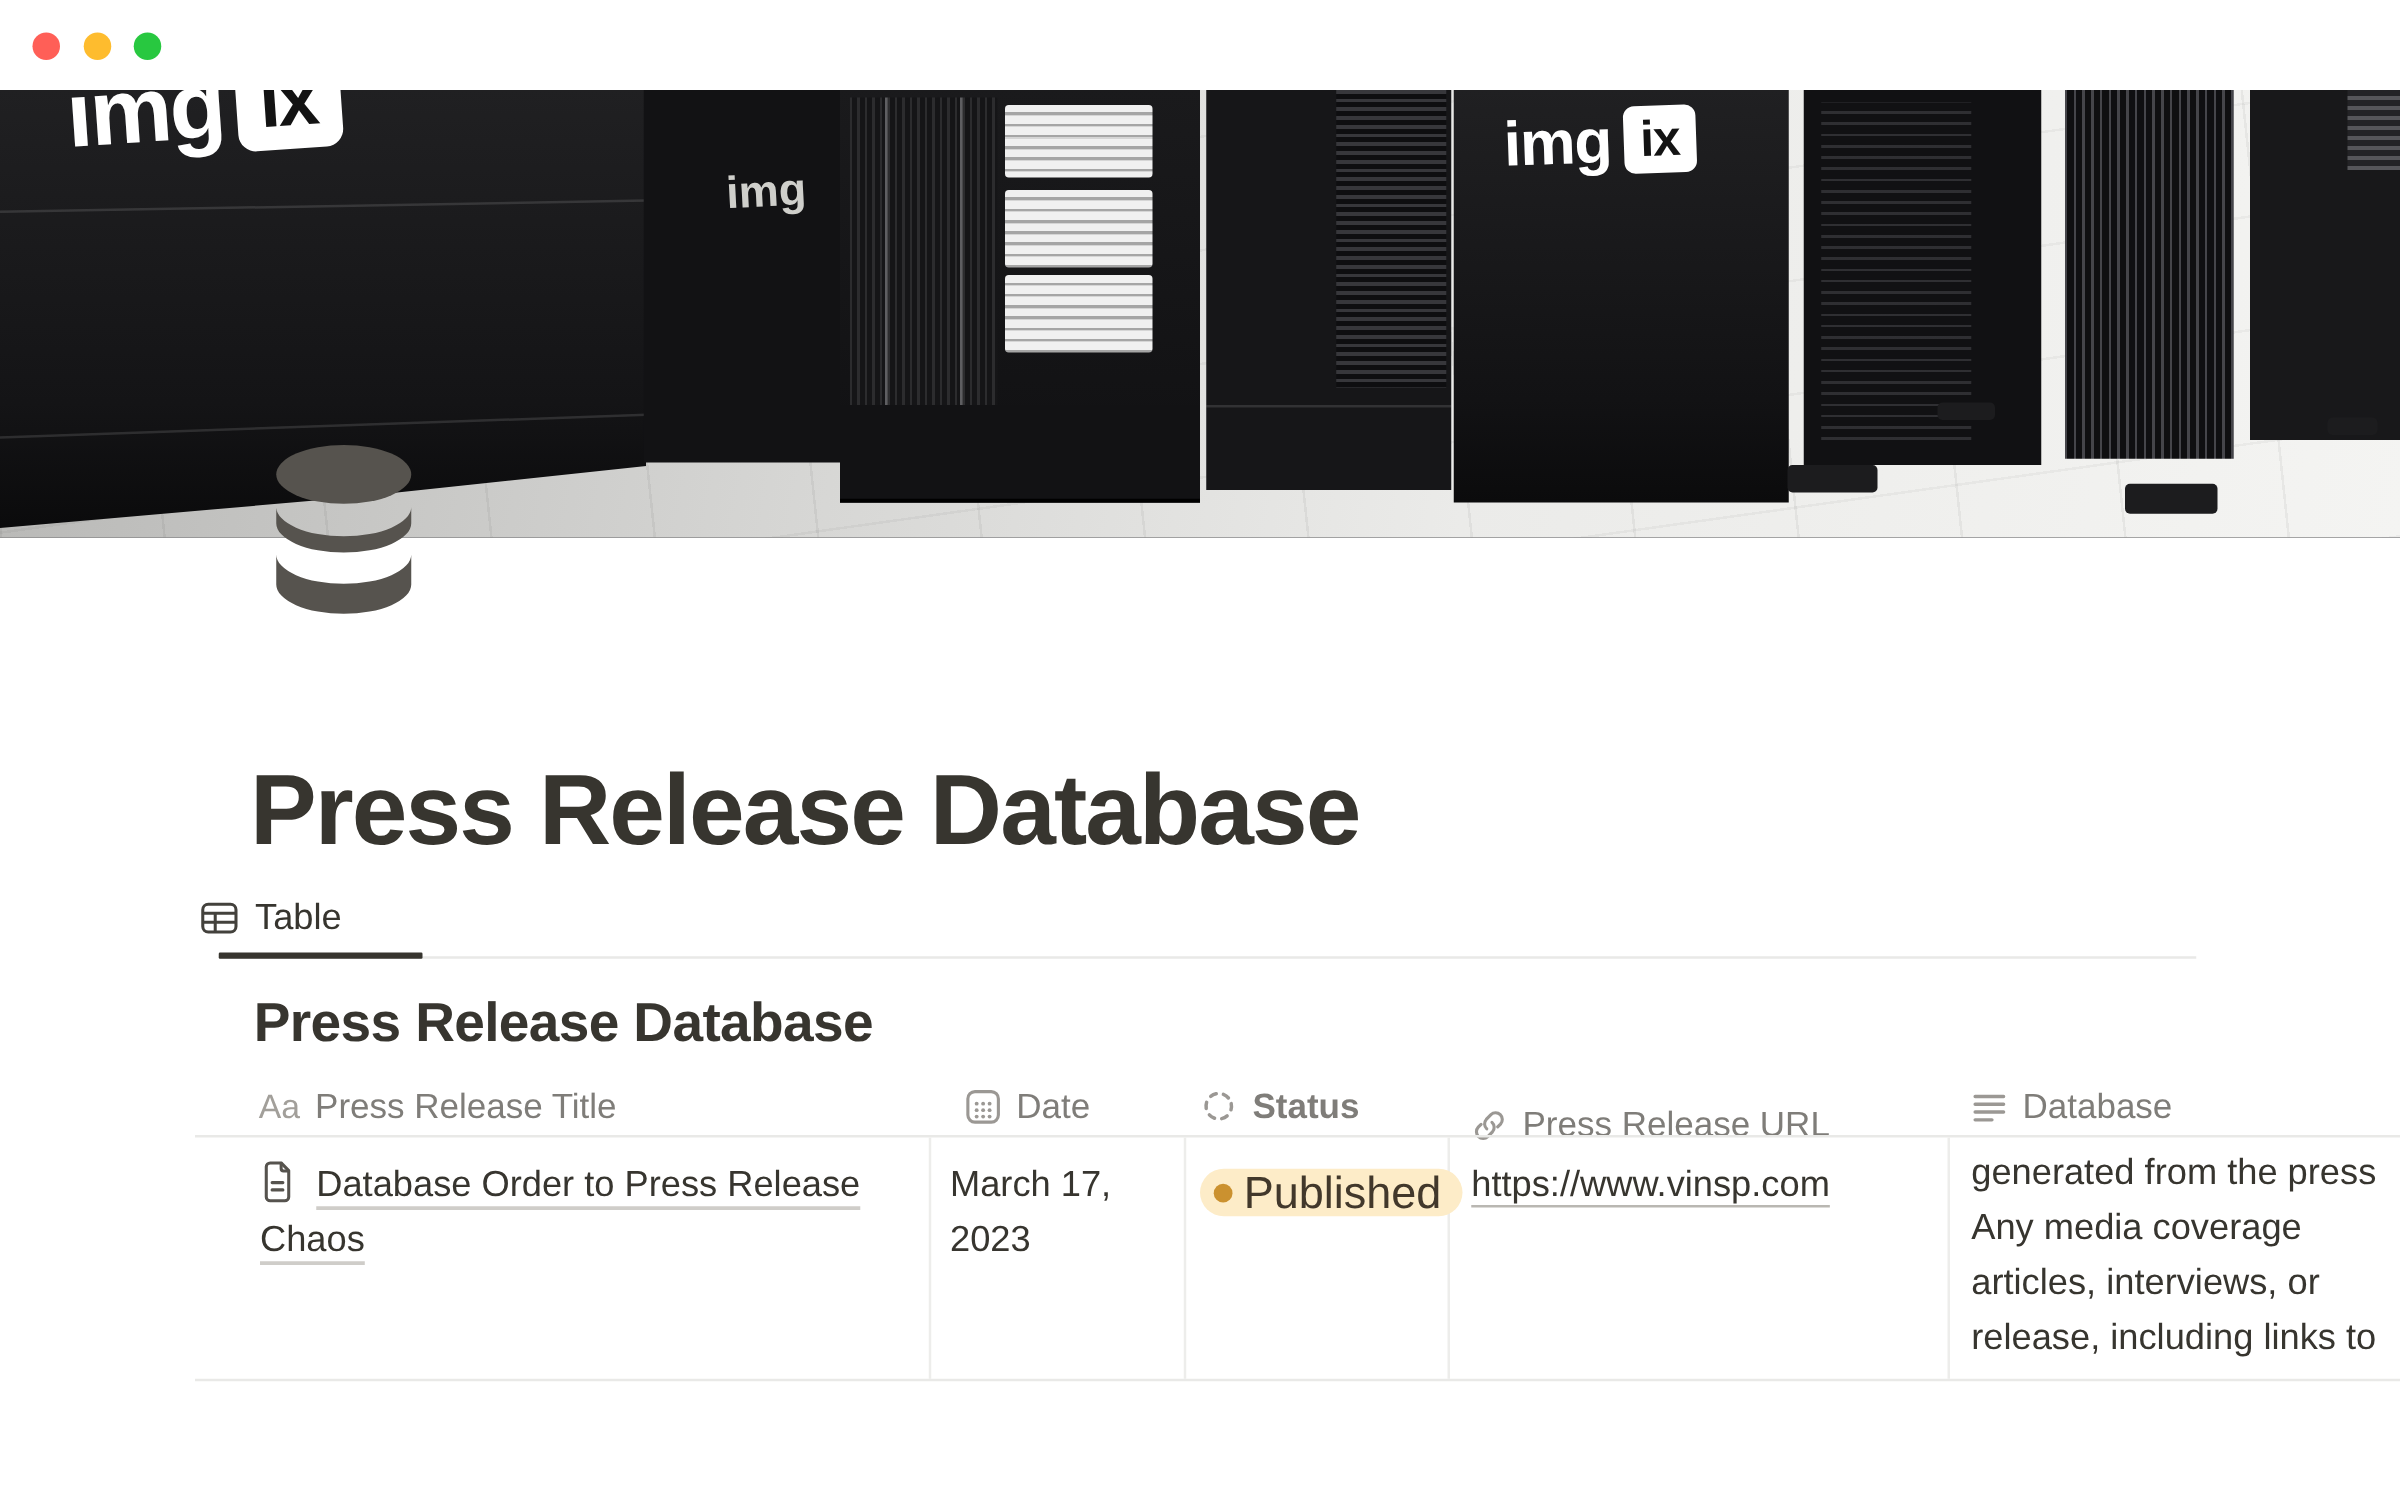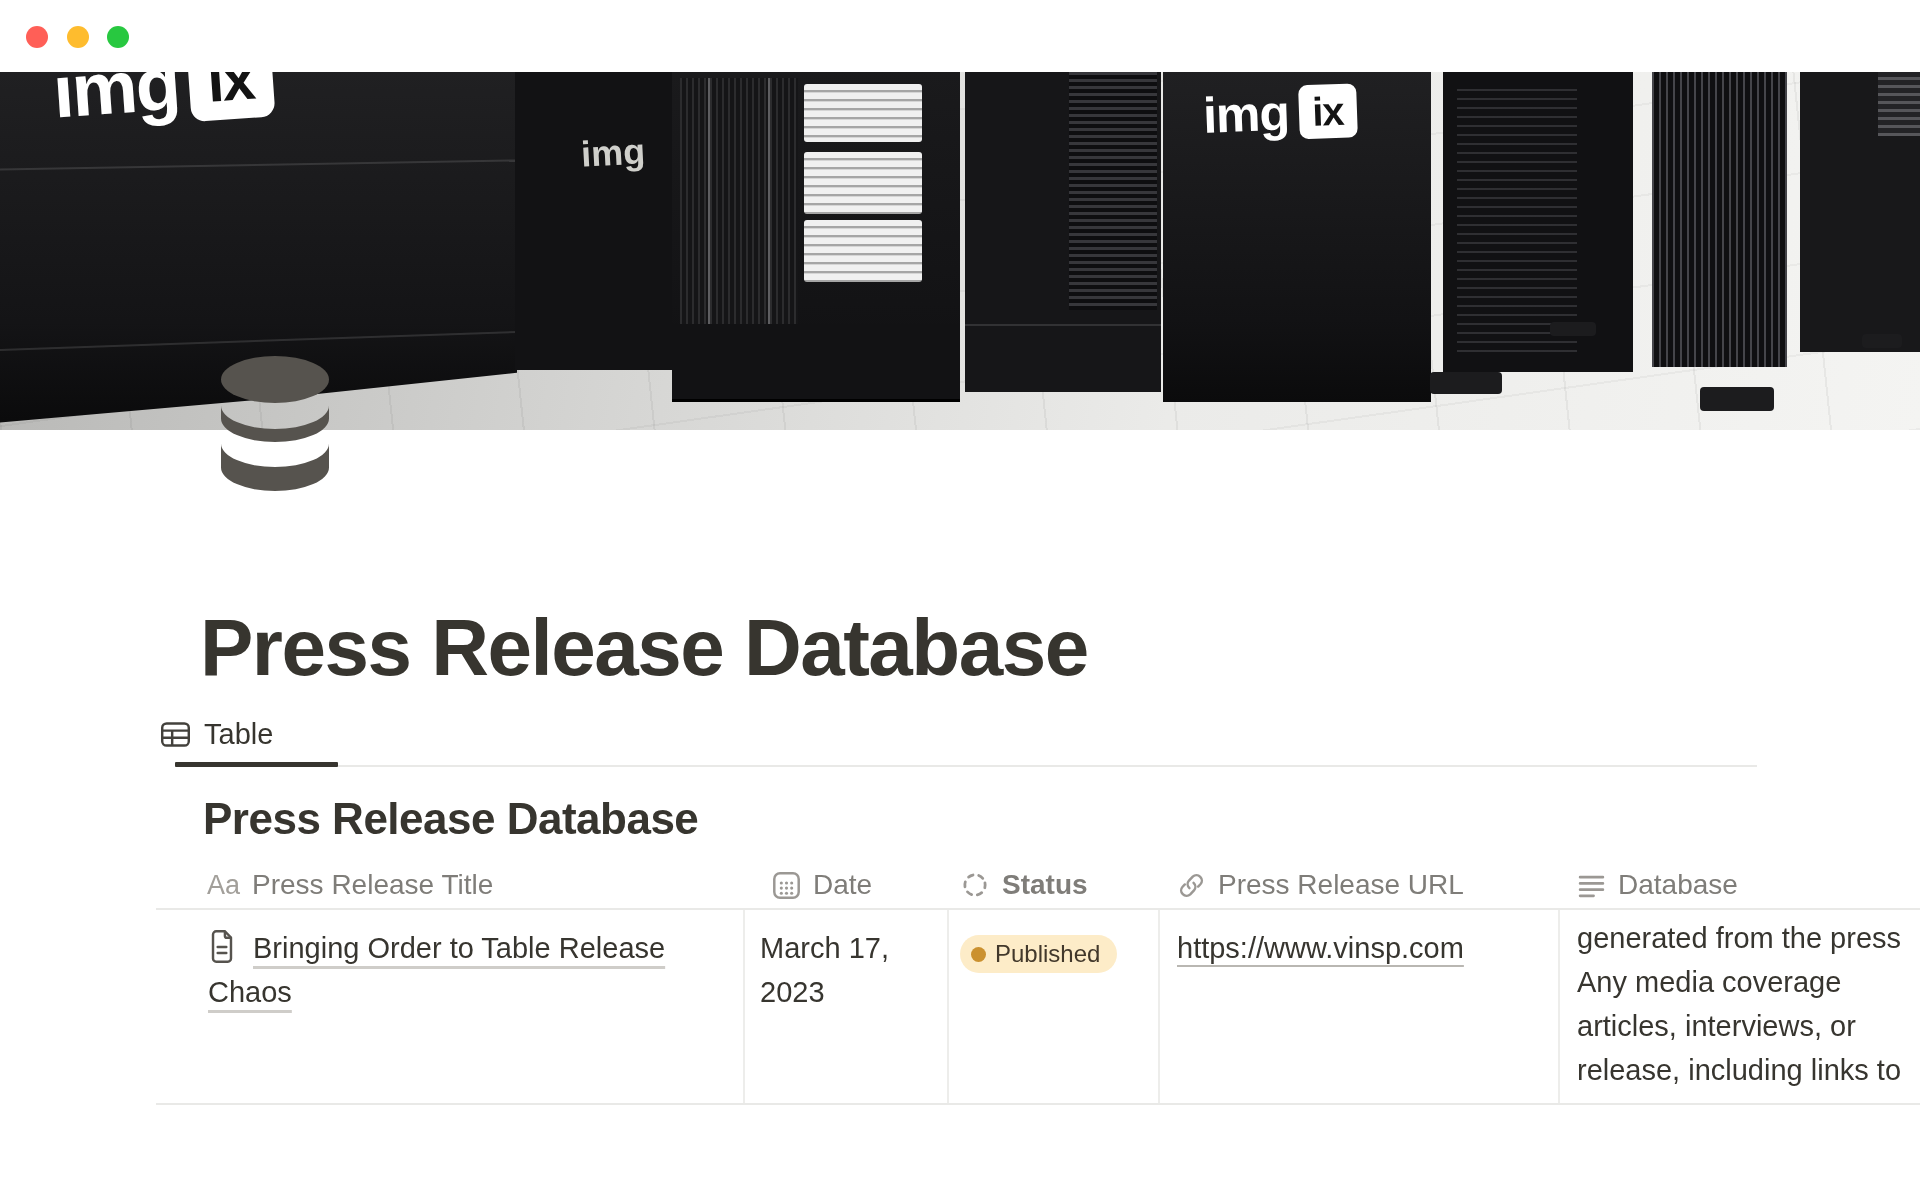--- a/index.html
+++ b/index.html
@@ -94,21 +94,21 @@
   .title-line { font-size:29px; line-height:44px; font-weight:500; white-space:nowrap; }
   .title-line .lnk { text-decoration:underline; text-decoration-color:#cfcdc9;
     text-decoration-thickness:3px; text-underline-offset:8px; color:#37352f; }
   .doc-ic { display:inline-block; vertical-align:-6px; margin-right:17px; }
 
   .date-cell { left:760px; top:926px; }
   .status-cell { left:960px; top:935px; }
   .pill { display:inline-flex; align-items:center; height:38px; border-radius:19px;
     background:#fdecc8; padding:0 17px 0 11px; gap:9px; }
   .pill-dot { width:15px; height:15px; border-radius:50%; background:#cb912f; }
-  .pill-label { font-size:24px; color:#42382b; }
+  .pill-label { font-size:36px; color:#42382b; }
   .url-cell { left:1177px; top:926px; }
   .url-cell .lnk { text-decoration:underline; text-decoration-color:#b9b7b2;
     text-decoration-thickness:2px; text-underline-offset:7px; color:#37352f; }
   .coverage-cell { left:1577px; top:916px; }
 
   svg { display:block; }
 </style>
 </head>
 <body>
 
@@ -219,21 +219,21 @@
 
 <div class="abs hdr" style="left:960px;font-weight:bold;">
   <span>
     <svg width="30" height="30" viewBox="0 0 28 28" fill="none">
       <circle cx="14" cy="14" r="9.5" stroke="#9b9894" stroke-width="2.6" stroke-dasharray="4.6 5.4" stroke-linecap="round" transform="rotate(-12 14 14)"></circle>
     </svg>
   </span>
   <span>Status</span>
 </div>
 
-<div class="abs hdr" style="left:1177px;">
+<div class="abs hdr" style="left:1177px;margin-top:15px;">
   <span>
     <svg width="29" height="29" viewBox="0 0 28 28" fill="none" stroke="#9b9894" stroke-width="2.4" stroke-linecap="round">
       <path d="M12 16.5 a5.2 5.2 0 0 1 -0.4 -7.3 l3.6 -3.7 a5.2 5.2 0 0 1 7.4 7.3 l-2.2 2.2"></path>
       <path d="M16 11.5 a5.2 5.2 0 0 1 0.4 7.3 l-3.6 3.7 a5.2 5.2 0 0 1 -7.4 -7.3 l2.2 -2.2"></path>
     </svg>
   </span>
   <span>Press Release URL</span>
 </div>
 
 <div class="abs hdr" style="left:1577px;">
@@ -253,21 +253,21 @@
 <div class="abs vline" style="left:1558px;"></div>
 
 <div class="abs title-cell">
   <div class="title-line">
     <span class="doc-ic">
       <svg width="28" height="35" viewBox="0 0 24 29" fill="none" stroke="#56534e" stroke-width="2.1" stroke-linejoin="round" stroke-linecap="round">
         <path d="M14.5 1.5 H7 A2.7 2.7 0 0 0 4.3 4.2 V24.8 A2.7 2.7 0 0 0 7 27.5 H17 A2.7 2.7 0 0 0 19.7 24.8 V6.8 Z"></path>
         <path d="M14.5 1.8 V5.4 A1.6 1.6 0 0 0 16.1 7 H19.4"></path>
         <path d="M8.3 15 H15.7 M8.3 20 H15.7"></path>
       </svg>
-    </span><span class="lnk">Bringing Order to Table Release</span>
+    </span><span class="lnk">Database Order to Press Release</span>
   </div>
   <div class="title-line">
     <span class="lnk">Chaos</span>
   </div>
 </div>
 
 <div class="abs date-cell">
   <div class="cell-text">March 17,</div>
   <div class="cell-text">2023</div>
 </div>

